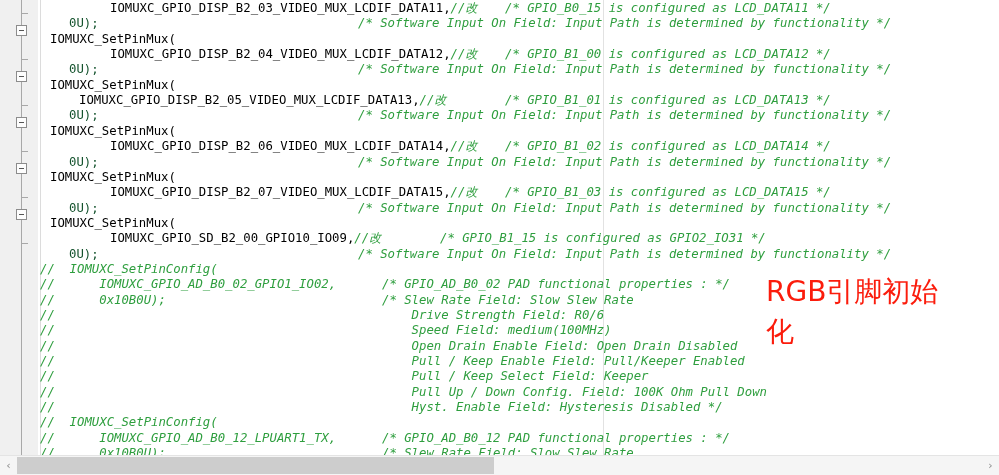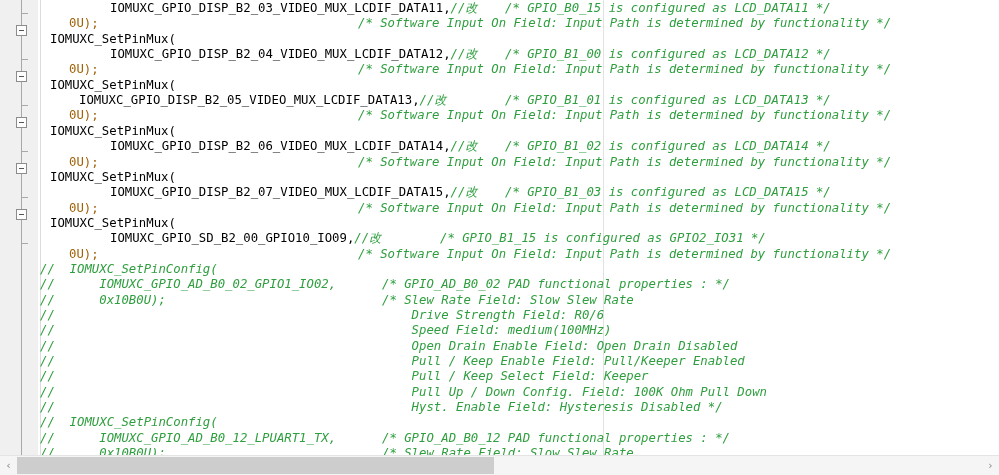--- a/index.html
+++ b/index.html
@@ -54,21 +54,21 @@
     font-size:12.3px;line-height:15.35px;
     white-space:pre;
   }
   .ln{
     position:absolute;left:0;white-space:pre;
     font-family:"DejaVu Sans Mono","Liberation Mono",monospace;
     font-size:12.3px;
   }
   .blk{color:#000000;}
   .cmt{color:#2e9e3e;font-style:italic;}
-  .num{color:#a16207;}
+  .num{color:#14532d;}
 
   
   .annot{
     position:absolute;
     color:#fb1c0c;
     font-family:"DejaVu Sans","Liberation Sans",sans-serif;
     font-size:28px;line-height:40px;font-weight:400;
     white-space:pre-wrap;
     letter-spacing:0px;
   }
@@ -119,20 +119,21 @@
           <div class="fold-box" style="top: 163px;"></div>
           <div class="fold-box" style="top: 209px;"></div>
         </div>
     </div>
     <div class="gutter-edge"></div>
 
     <div class="ruler"></div>
 
     <div class="code" id="code-layer"><div class="ln" style="top: 1px; left: 0px;"><span style="position: absolute; left: 70px;"><span class="blk">IOMUXC_GPIO_DISP_B2_03_VIDEO_MUX_LCDIF_DATA11,</span><span class="cmt">//改</span></span><span class="cmt" style="position: absolute; left: 465px;">/* GPIO_B0_15 is configured as LCD_DATA11 */</span></div><div class="ln" style="top: 16.35px; left: 0px;"><span style="position: absolute; left: 29px;"><span class="num">0U);</span></span><span class="cmt" style="position: absolute; left: 318px;">/* Software Input On Field: Input Path is determined by functionality */</span></div><div class="ln" style="top: 31.7px; left: 0px;"><span style="position: absolute; left: 10px;"><span class="blk">IOMUXC_SetPinMux(</span></span></div><div class="ln" style="top: 47.05px; left: 0px;"><span style="position: absolute; left: 70px;"><span class="blk">IOMUXC_GPIO_DISP_B2_04_VIDEO_MUX_LCDIF_DATA12,</span><span class="cmt">//改</span></span><span class="cmt" style="position: absolute; left: 465px;">/* GPIO_B1_00 is configured as LCD_DATA12 */</span></div><div class="ln" style="top: 62.4px; left: 0px;"><span style="position: absolute; left: 29px;"><span class="num">0U);</span></span><span class="cmt" style="position: absolute; left: 318px;">/* Software Input On Field: Input Path is determined by functionality */</span></div><div class="ln" style="top: 77.75px; left: 0px;"><span style="position: absolute; left: 10px;"><span class="blk">IOMUXC_SetPinMux(</span></span></div><div class="ln" style="top: 93.1px; left: 0px;"><span style="position: absolute; left: 39px;"><span class="blk">IOMUXC_GPIO_DISP_B2_05_VIDEO_MUX_LCDIF_DATA13,</span><span class="cmt">//改</span></span><span class="cmt" style="position: absolute; left: 465px;">/* GPIO_B1_01 is configured as LCD_DATA13 */</span></div><div class="ln" style="top: 108.45px; left: 0px;"><span style="position: absolute; left: 29px;"><span class="num">0U);</span></span><span class="cmt" style="position: absolute; left: 318px;">/* Software Input On Field: Input Path is determined by functionality */</span></div><div class="ln" style="top: 123.8px; left: 0px;"><span style="position: absolute; left: 10px;"><span class="blk">IOMUXC_SetPinMux(</span></span></div><div class="ln" style="top: 139.15px; left: 0px;"><span style="position: absolute; left: 70px;"><span class="blk">IOMUXC_GPIO_DISP_B2_06_VIDEO_MUX_LCDIF_DATA14,</span><span class="cmt">//改</span></span><span class="cmt" style="position: absolute; left: 465px;">/* GPIO_B1_02 is configured as LCD_DATA14 */</span></div><div class="ln" style="top: 154.5px; left: 0px;"><span style="position: absolute; left: 29px;"><span class="num">0U);</span></span><span class="cmt" style="position: absolute; left: 318px;">/* Software Input On Field: Input Path is determined by functionality */</span></div><div class="ln" style="top: 169.85px; left: 0px;"><span style="position: absolute; left: 10px;"><span class="blk">IOMUXC_SetPinMux(</span></span></div><div class="ln" style="top: 185.2px; left: 0px;"><span style="position: absolute; left: 70px;"><span class="blk">IOMUXC_GPIO_DISP_B2_07_VIDEO_MUX_LCDIF_DATA15,</span><span class="cmt">//改</span></span><span class="cmt" style="position: absolute; left: 465px;">/* GPIO_B1_03 is configured as LCD_DATA15 */</span></div><div class="ln" style="top: 200.55px; left: 0px;"><span style="position: absolute; left: 29px;"><span class="num">0U);</span></span><span class="cmt" style="position: absolute; left: 318px;">/* Software Input On Field: Input Path is determined by functionality */</span></div><div class="ln" style="top: 215.9px; left: 0px;"><span style="position: absolute; left: 10px;"><span class="blk">IOMUXC_SetPinMux(</span></span></div><div class="ln" style="top: 231.25px; left: 0px;"><span style="position: absolute; left: 70px;"><span class="blk">IOMUXC_GPIO_SD_B2_00_GPIO10_IO09,</span><span class="cmt">//改</span></span><span class="cmt" style="position: absolute; left: 400px;">/* GPIO_B1_15 is configured as GPIO2_IO31 */</span></div><div class="ln" style="top: 246.6px; left: 0px;"><span style="position: absolute; left: 29px;"><span class="num">0U);</span></span><span class="cmt" style="position: absolute; left: 318px;">/* Software Input On Field: Input Path is determined by functionality */</span></div><div class="ln" style="top: 261.95px; left: 0px;"><span class="cmt" style="position: absolute; left: 0px;">//  IOMUXC_SetPinConfig(</span></div><div class="ln" style="top: 277.3px; left: 0px;"><span class="cmt" style="position: absolute; left: 0px;">//      IOMUXC_GPIO_AD_B0_02_GPIO1_IO02,</span><span class="cmt" style="position: absolute; left: 342px;">/* GPIO_AD_B0_02 PAD functional properties : */</span></div><div class="ln" style="top: 292.65px; left: 0px;"><span class="cmt" style="position: absolute; left: 0px;">//      0x10B0U);</span><span class="cmt" style="position: absolute; left: 342px;">/* Slew Rate Field: Slow Slew Rate</span></div><div class="ln" style="top: 308px; left: 0px;"><span class="cmt" style="position: absolute; left: 0px;">//</span><span class="cmt" style="position: absolute; left: 342px;">    Drive Strength Field: R0/6</span></div><div class="ln" style="top: 323.35px; left: 0px;"><span class="cmt" style="position: absolute; left: 0px;">//</span><span class="cmt" style="position: absolute; left: 342px;">    Speed Field: medium(100MHz)</span></div><div class="ln" style="top: 338.7px; left: 0px;"><span class="cmt" style="position: absolute; left: 0px;">//</span><span class="cmt" style="position: absolute; left: 342px;">    Open Drain Enable Field: Open Drain Disabled</span></div><div class="ln" style="top: 354.05px; left: 0px;"><span class="cmt" style="position: absolute; left: 0px;">//</span><span class="cmt" style="position: absolute; left: 342px;">    Pull / Keep Enable Field: Pull/Keeper Enabled</span></div><div class="ln" style="top: 369.4px; left: 0px;"><span class="cmt" style="position: absolute; left: 0px;">//</span><span class="cmt" style="position: absolute; left: 342px;">    Pull / Keep Select Field: Keeper</span></div><div class="ln" style="top: 384.75px; left: 0px;"><span class="cmt" style="position: absolute; left: 0px;">//</span><span class="cmt" style="position: absolute; left: 342px;">    Pull Up / Down Config. Field: 100K Ohm Pull Down</span></div><div class="ln" style="top: 400.1px; left: 0px;"><span class="cmt" style="position: absolute; left: 0px;">//</span><span class="cmt" style="position: absolute; left: 342px;">    Hyst. Enable Field: Hysteresis Disabled */</span></div><div class="ln" style="top: 415.45px; left: 0px;"><span class="cmt" style="position: absolute; left: 0px;">//  IOMUXC_SetPinConfig(</span></div><div class="ln" style="top: 430.8px; left: 0px;"><span class="cmt" style="position: absolute; left: 0px;">//      IOMUXC_GPIO_AD_B0_12_LPUART1_TX,</span><span class="cmt" style="position: absolute; left: 342px;">/* GPIO_AD_B0_12 PAD functional properties : */</span></div><div class="ln" style="top: 446.15px; left: 0px;"><span class="cmt" style="position: absolute; left: 0px;">//      0x10B0U);</span><span class="cmt" style="position: absolute; left: 342px;">/* Slew Rate Field: Slow Slew Rate</span></div></div>
 
+    <div class="annot" id="annot" style="left: 766px; top: 272px; width: 200px; color: rgb(251, 28, 12);">RGB引脚初始化</div>
   </div>
 
   <div class="hscroll">
     <div class="hs-arrow hs-left">‹</div>
     <div class="hs-track"></div>
     <div class="hs-thumb" id="hs-thumb" style="left: 17px; width: 477px; background: rgb(205, 205, 205);"></div>
     <div class="hs-arrow hs-right">›</div>
   </div>
 
 </div>

